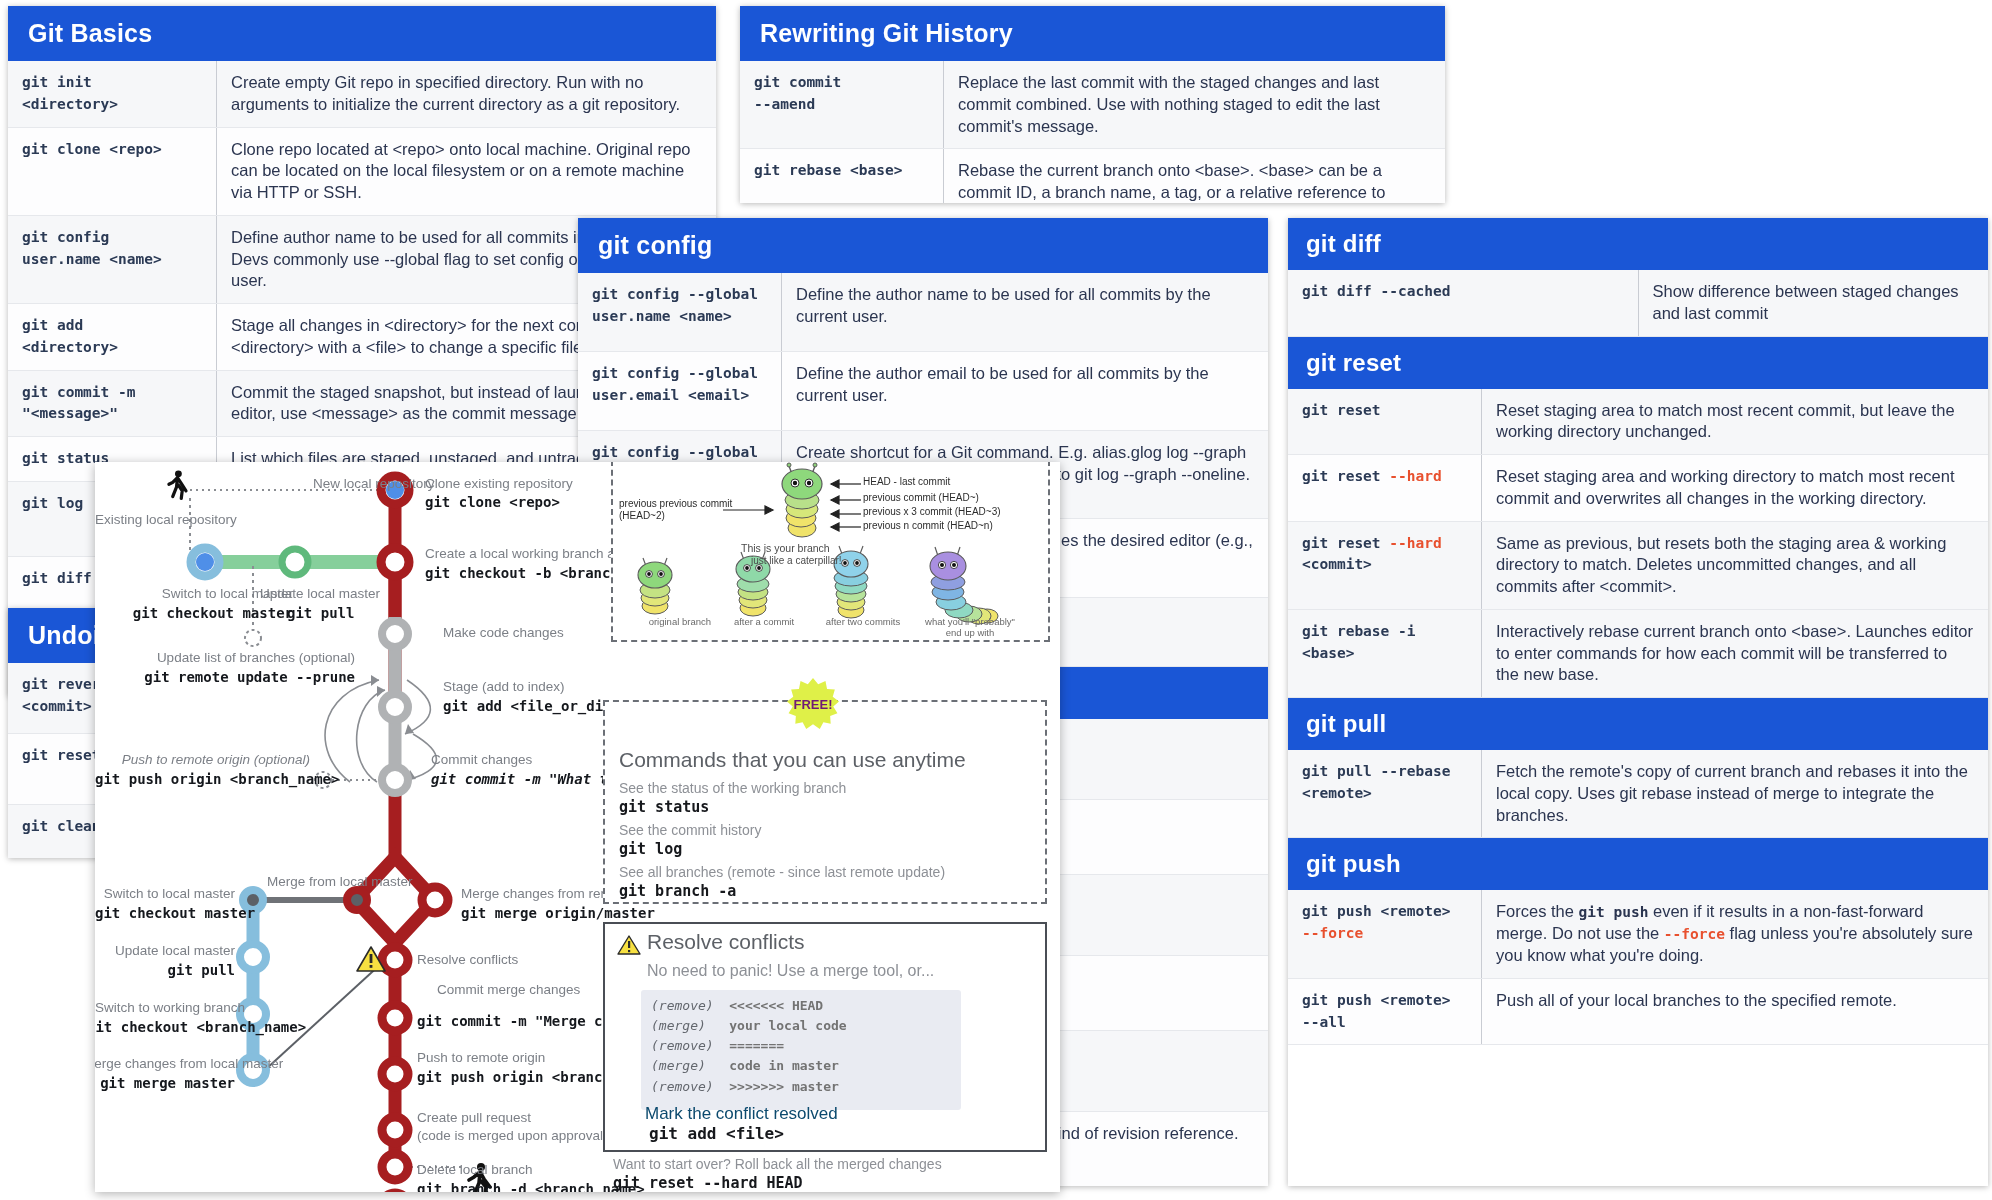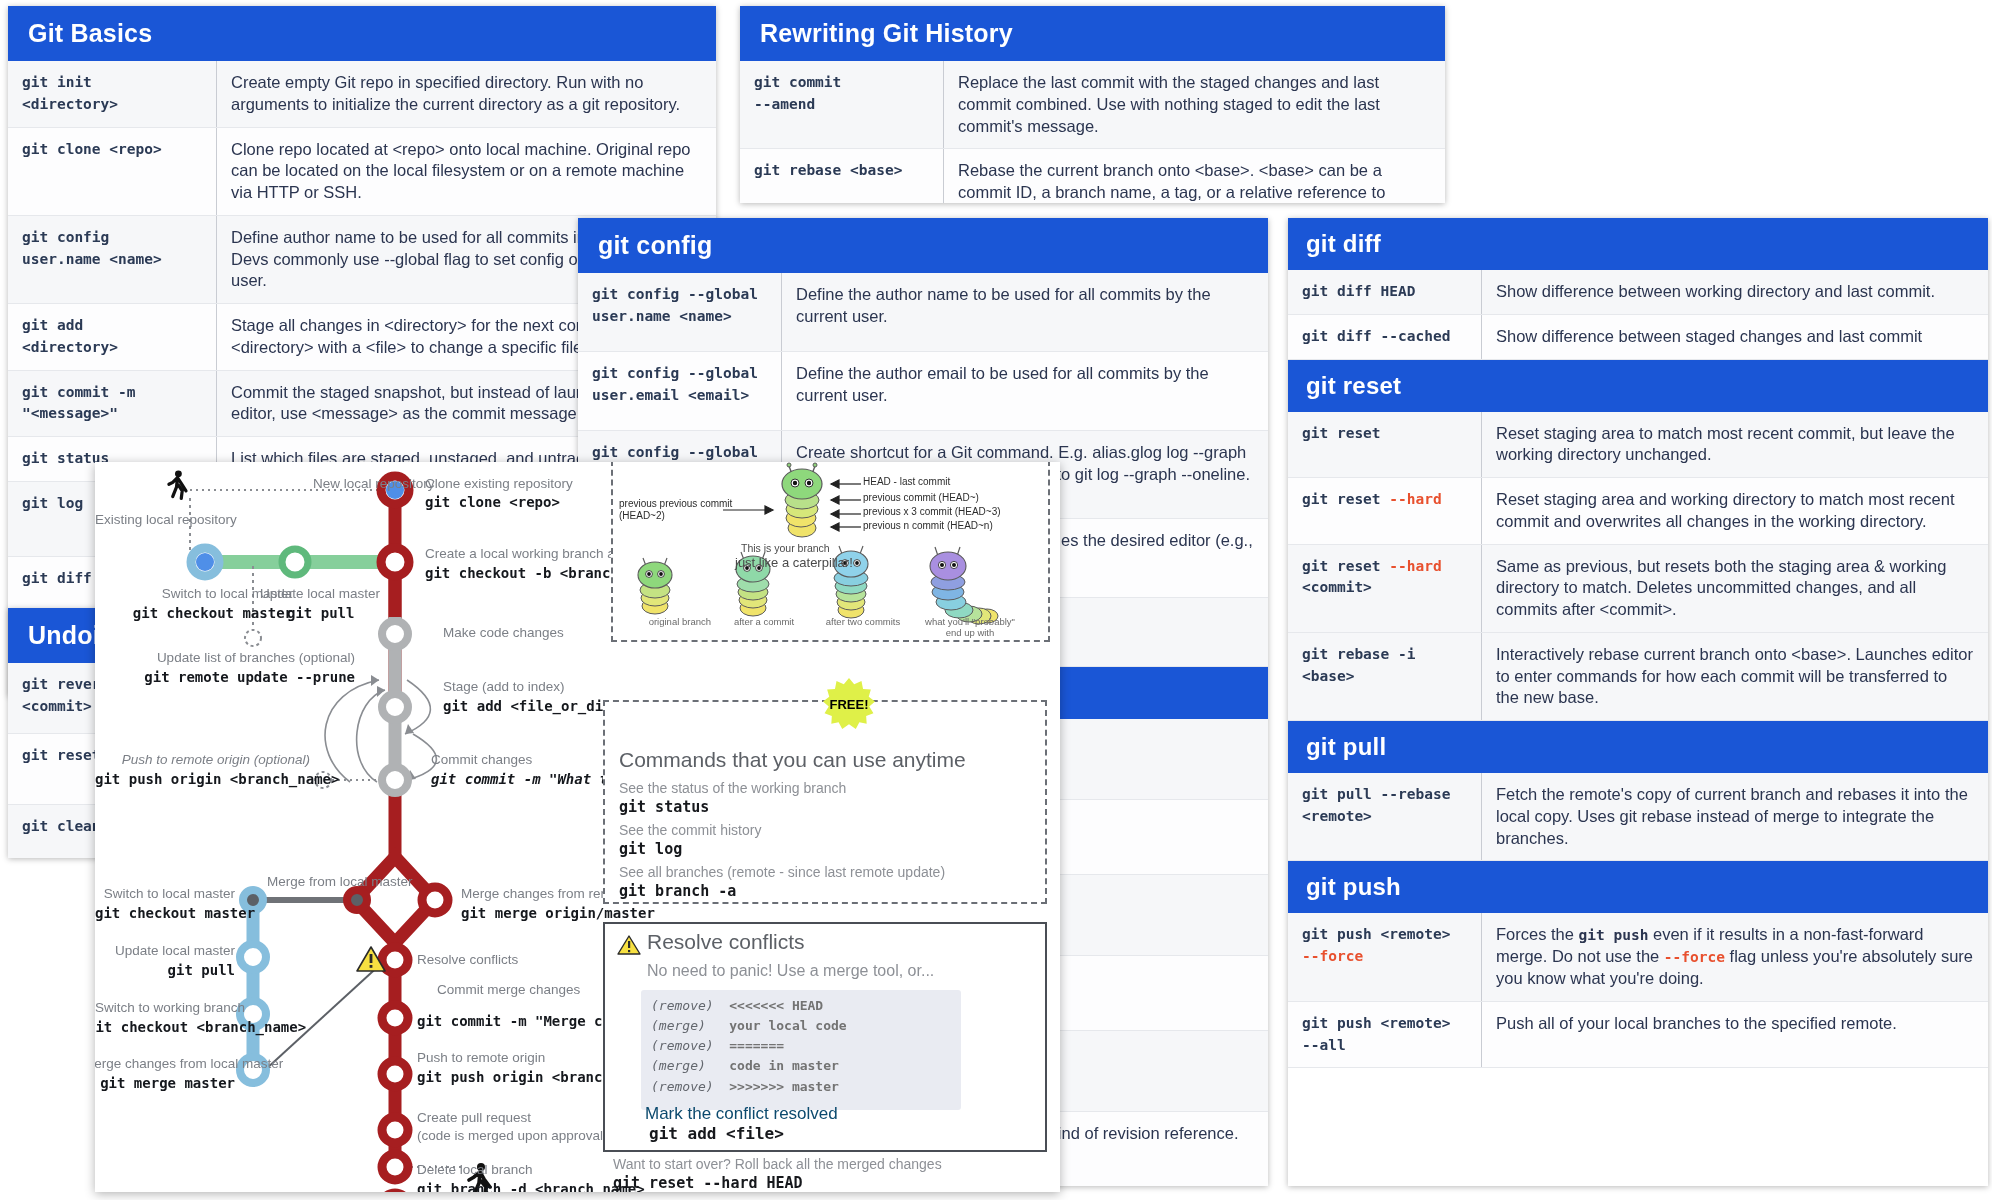--- a/index.html
+++ b/index.html
@@ -25,21 +25,21 @@
   .diagram{position:absolute;left:95px;top:462px;width:965px;height:730px;background:#fff;
            box-shadow:0 2px 10px rgba(0,0,0,.30);overflow:hidden;}
   .dg-lbl{position:absolute;color:#7b7f86;font-size:13.5px;line-height:1.25;white-space:nowrap;}
   .dg-cmd{position:absolute;font-family:"DejaVu Sans Mono", monospace;font-size:14px;font-weight:700;color:#15181d;white-space:nowrap;}
   .dg-cmd.it{font-style:italic;}
   .r{text-align:right;}
   .dashbox{position:absolute;border:2px dashed #6b6f76;background:#fff;}
   .solidbox{position:absolute;border:2px solid #4a4e55;background:#fff;}
   .free{position:absolute;width:52px;height:52px;background:#dff048;
         clip-path:polygon(50% 0%,60% 12%,74% 6%,77% 21%,92% 22%,88% 36%,100% 45%,89% 55%,97% 68%,83% 73%,84% 88%,70% 85%,63% 98%,50% 89%,37% 98%,30% 85%,16% 88%,17% 73%,3% 68%,11% 55%,0 45%,12% 36%,8% 22%,23% 21%,26% 6%,40% 12%);
-        display:flex;align-items:center;justify-content:center;font-size:13px;font-weight:700;color:#000000;margin-left:36px;}
+        display:flex;align-items:center;justify-content:center;font-size:13px;font-weight:700;color:#701a75;}
   .conflict-code{position:absolute;background:#e9ebf2;border-radius:3px;}
   .cc-row{font-family:"DejaVu Sans Mono", monospace;font-size:13px;line-height:1.55;white-space:pre;}
   .cc-k{color:#63676e;font-style:italic;}
   .cc-v{color:#737373;font-weight:700;}
 </style>
 </head>
 <body>
 
 <div class="sheet" style="left:8px;top:6px;width:708px;height:690px;">
   <div class="hdr">Git Basics</div>
@@ -182,24 +182,20 @@
         </tr>
 
   </tbody>
     </table>
 </div>
 
 <div class="sheet" style="left:1288px;top:218px;width:700px;height:968px;">
   <div class="hdr sm">git diff</div>
   <table class="cmd">
     <tbody>
-        <tr>
-          <td class="c1" style="width:165px">git diff HEAD</td>
-          <td class="c2">Show difference between working directory and last commit.</td>
-        </tr>
     <tr>
           <td class="c1">git diff --cached</td>
           <td class="c2">Show difference between staged changes and last commit</td>
         </tr>
   </tbody>
     </table>
 
   <div class="hdr sm">git reset</div>
   <table class="cmd">
     <tbody>
@@ -478,21 +474,21 @@
           <circle cx="29" cy="15" r="2" fill="#111"></circle>
       </g>
     </svg>
     <div style="position:absolute;left:250px;top:14px;font-size:10px;color:#2c2c2c;white-space:nowrap">HEAD - last commit</div>
     <div style="position:absolute;left:250px;top:30px;font-size:10px;color:#2c2c2c;white-space:nowrap">previous commit (HEAD~)</div>
     <div style="position:absolute;left:250px;top:44px;font-size:10px;color:#2c2c2c;white-space:nowrap">previous x 3 commit (HEAD~3)</div>
     <div style="position:absolute;left:250px;top:58px;font-size:10px;color:#2c2c2c;white-space:nowrap">previous n commit (HEAD~n)</div>
     <div style="position:absolute;left:6px;top:36px;font-size:10px;color:#2c2c2c;white-space:pre-line;line-height:1.2">previous previous commit
 (HEAD~2)</div>
     <div style="position:absolute;left:128px;top:80px;font-size:10.5px;color:#4a4a4a;">This is your branch</div>
-    <div style="position:absolute;left:122px;top:93px;font-size:13px;color:#4a4a4a;">just like a caterpillar!</div>
+    <div style="position:absolute;left:138px;top:93px;font-size:10px;color:#4a4a4a;">just like a caterpillar!</div>
     <div style="position:absolute;left:12px;top:155px;font-size:9.5px;color:#6a6a6a;width:86px;text-align:right;white-space:pre-line;line-height:1.15">original branch</div>
     <div style="position:absolute;left:108px;top:155px;font-size:9.5px;color:#6a6a6a;width:86px;text-align:center;white-space:pre-line;line-height:1.15">after a commit</div>
     <div style="position:absolute;left:202px;top:155px;font-size:9.5px;color:#6a6a6a;width:96px;text-align:center;white-space:pre-line;line-height:1.15">after two commits</div>
     <div style="position:absolute;left:302px;top:155px;font-size:9.5px;color:#6a6a6a;width:110px;text-align:center;white-space:pre-line;line-height:1.15">what you'll "probably"
 end up with</div>
   </div>
 
   <div class="dashbox" style="left:508px;top:238px;width:440px;height:200px;">
     <div class="free" style="left:182px;top:-24px;">FREE!</div>
     <div style="position:absolute;left:14px;top:46px;font-size:21px;color:#5c6066;">Commands that you can use anytime</div>

